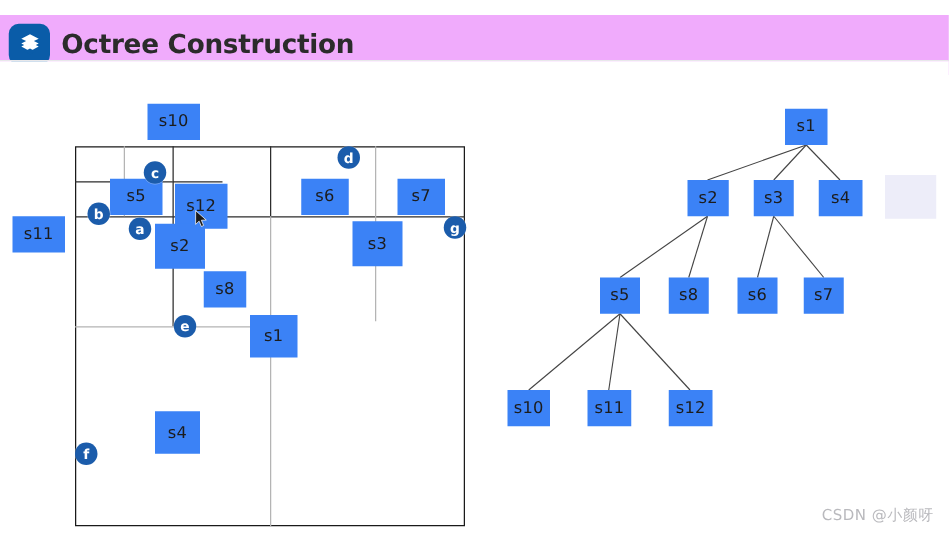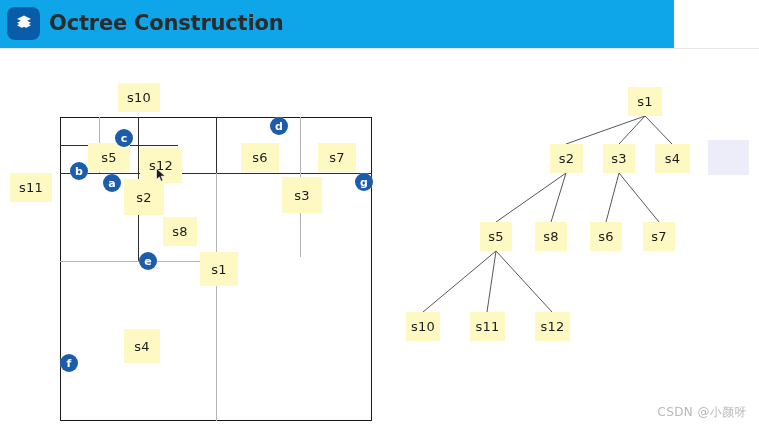--- a/index.html
+++ b/index.html
@@ -11,23 +11,23 @@
     width: 759px;
     height: 431px;
     position: relative;
     overflow: hidden;
     font-family: "DejaVu Sans", "Liberation Sans", sans-serif;
   }
 
   
   #header {
     position: absolute;
-    left: 0; top: 0;
-    width: 674px; height: 48px;
-    background: #0ea5e9;
+    left: 0; top: 12px;
+    width: 759px; height: 48px;
+    background: #f0abfc;
   }
   #header-rule {
     position: absolute;
     left: 0; top: 48px;
     width: 759px; height: 1px;
     background: #e8e8ea;
   }
   #app-logo {
     position: absolute;
     left: 7px; top: 7px;
@@ -54,21 +54,21 @@
   #canvas {
     position: absolute;
     left: 0; top: 49px;
     width: 759px; height: 382px;
     background: #ffffff;
   }
 
   
   .node-box {
     position: absolute;
-    background: #fef9c3;
+    background: #3b82f6;
     color: #1c1c1c;
     font-size: 13px;
     display: flex;
     align-items: center;
     justify-content: center;
     line-height: 1;
     letter-spacing: 0.2px;
     box-sizing: border-box;
   }
   .node-box.ghost {

